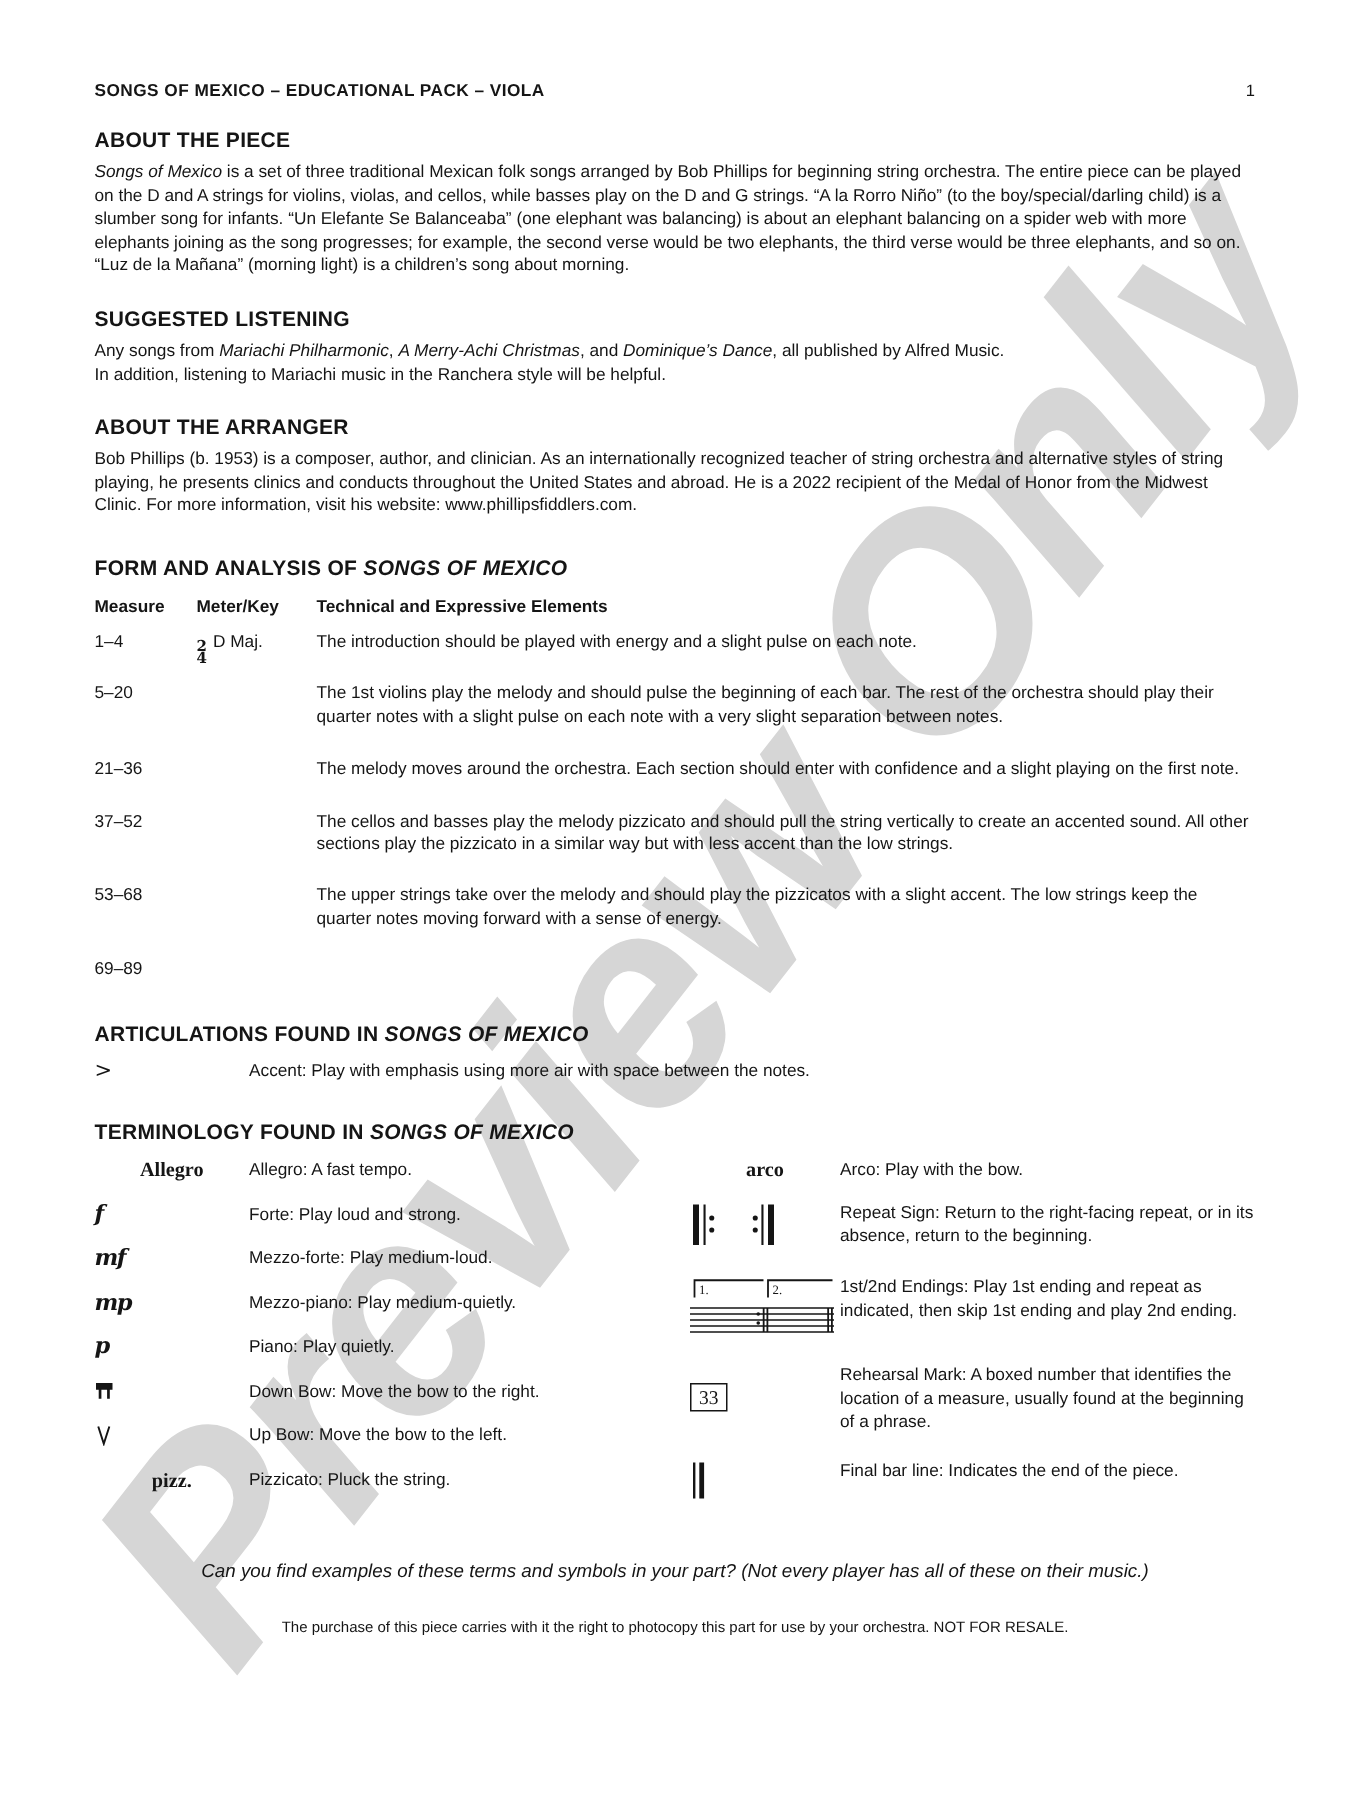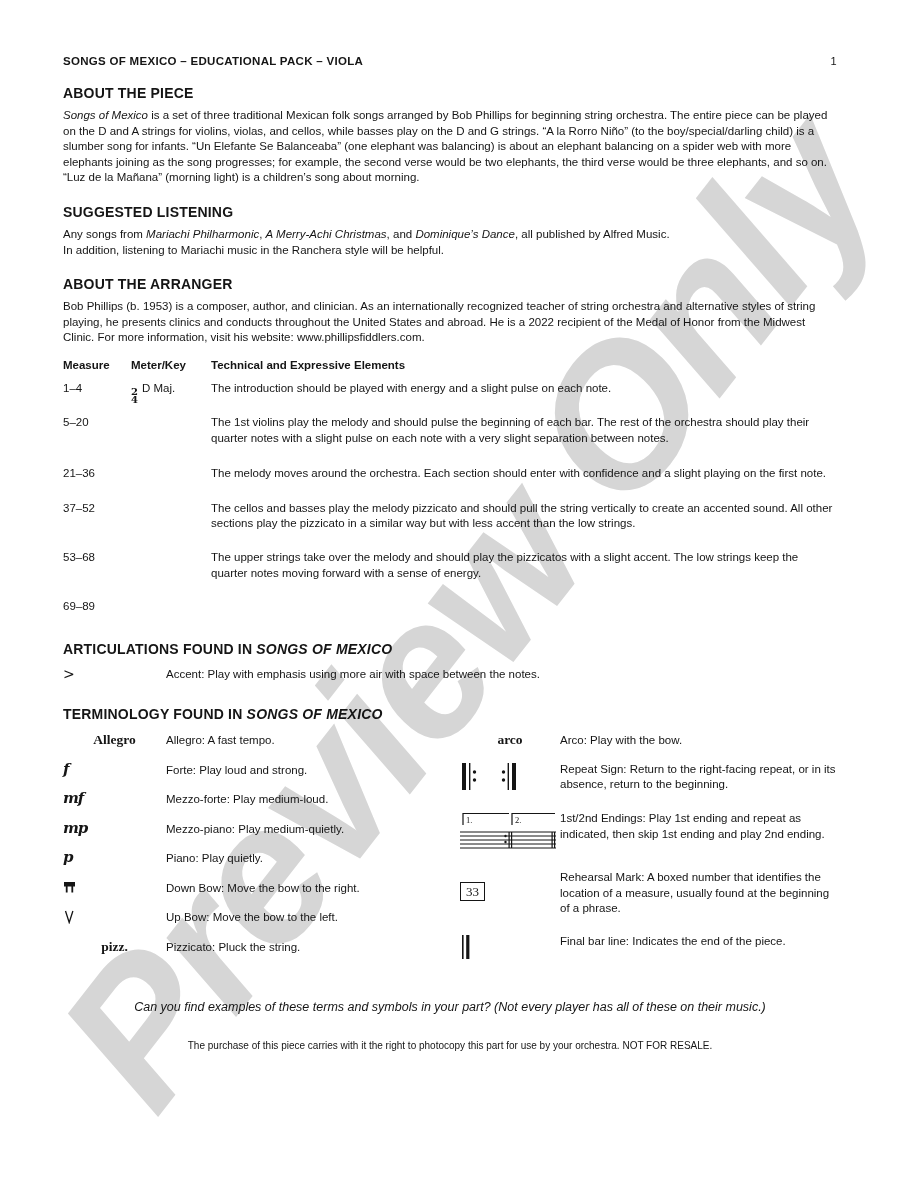--- a/index.html
+++ b/index.html
@@ -85,20 +85,21 @@
 
     <h2><span>ABOUT THE PIECE</span></h2>
     <p class="body"><span class="i">Songs of Mexico</span><span> is a set of three traditional Mexican folk songs arranged by Bob Phillips for beginning string orchestra. The entire piece can be played on the D and A strings for violins, violas, and cellos, while basses play on the D and G strings. “A la Rorro Niño” (to the boy/special/darling child) is a slumber song for infants. “Un Elefante Se Balanceaba” (one elephant was balancing) is about an elephant balancing on a spider web with more elephants joining as the song progresses; for example, the second verse would be two elephants, the third verse would be three elephants, and so on. “Luz de la Mañana” (morning light) is a children’s song about morning.</span></p>
 
     <h2><span>SUGGESTED LISTENING</span></h2>
     <p class="body"><span>Any songs from </span><span class="i">Mariachi Philharmonic</span><span>, </span><span class="i">A Merry-Achi Christmas</span><span>, and </span><span class="i">Dominique’s Dance</span><span>, all published by Alfred Music.</span><br><span>In addition, listening to Mariachi music in the Ranchera style will be helpful.</span></p>
 
     <h2><span>ABOUT THE ARRANGER</span></h2>
     <p class="body">Bob Phillips (b. 1953) is a composer, author, and clinician. As an internationally recognized teacher of string orchestra and alternative styles of string playing, he presents clinics and conducts throughout the United States and abroad. He is a 2022 recipient of the Medal of Honor from the Midwest Clinic. For more information, visit his website: www.phillipsfiddlers.com.</p>
 
+    <h2 class="mt-lg"><span>FORM AND ANALYSIS OF </span><span class="it">SONGS OF MEXICO</span></h2>
 
     <div class="tbl-head">
       <span class="col-measure">Measure</span>
       <span class="col-meter">Meter/Key</span>
       <span class="col-text">Technical and Expressive Elements</span>
     </div>
 
     <div class="form-row r1">
       <span class="col-measure">1–4</span>
       <span class="col-meter">

